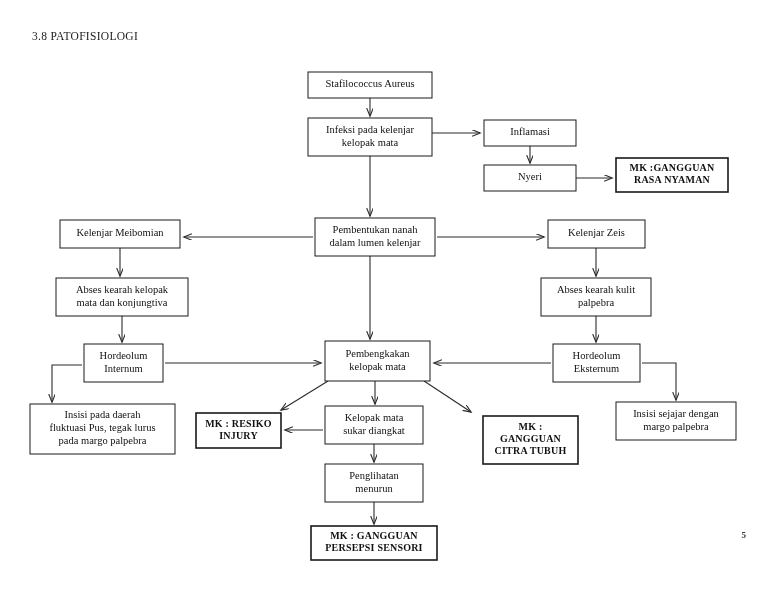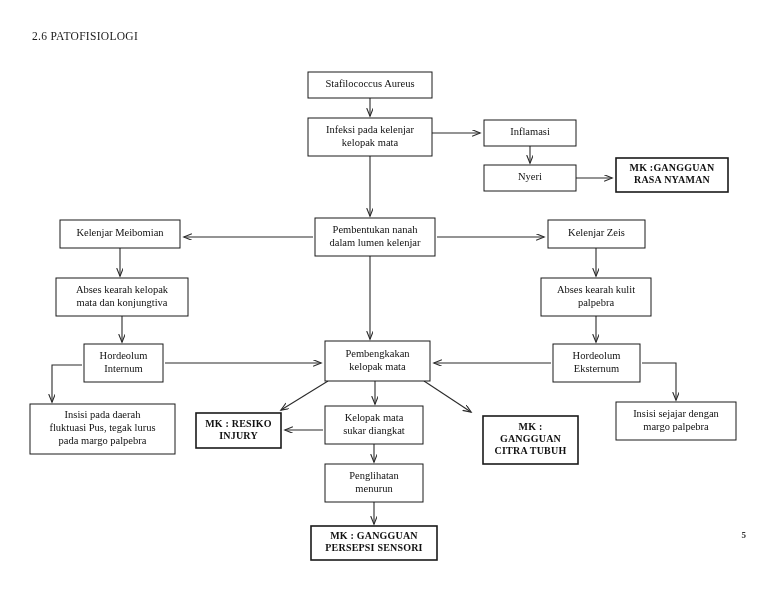--- a/index.html
+++ b/index.html
@@ -68,21 +68,21 @@
     stroke: #2b2b2b;
     stroke-width: 1.1;
     fill: none;
   }
 </style>
 </head>
 <body>
 
 <div id="page">
 
-  <div id="section-title">2.6  PATOFISIOLOGI</div>
+  <div id="section-title">3.8  PATOFISIOLOGI</div>
 
   <svg id="flow" viewBox="0 0 768 594">
     <defs>
       <marker id="arrow" markerWidth="9" markerHeight="9" refX="7.2" refY="3" orient="auto" markerUnits="strokeWidth">
         <path d="M0,0 L7.4,3 L0,6" fill="none" stroke="#2b2b2b" stroke-width="1"></path>
       </marker>
     </defs>
 
     <g id="edges-layer">
 

